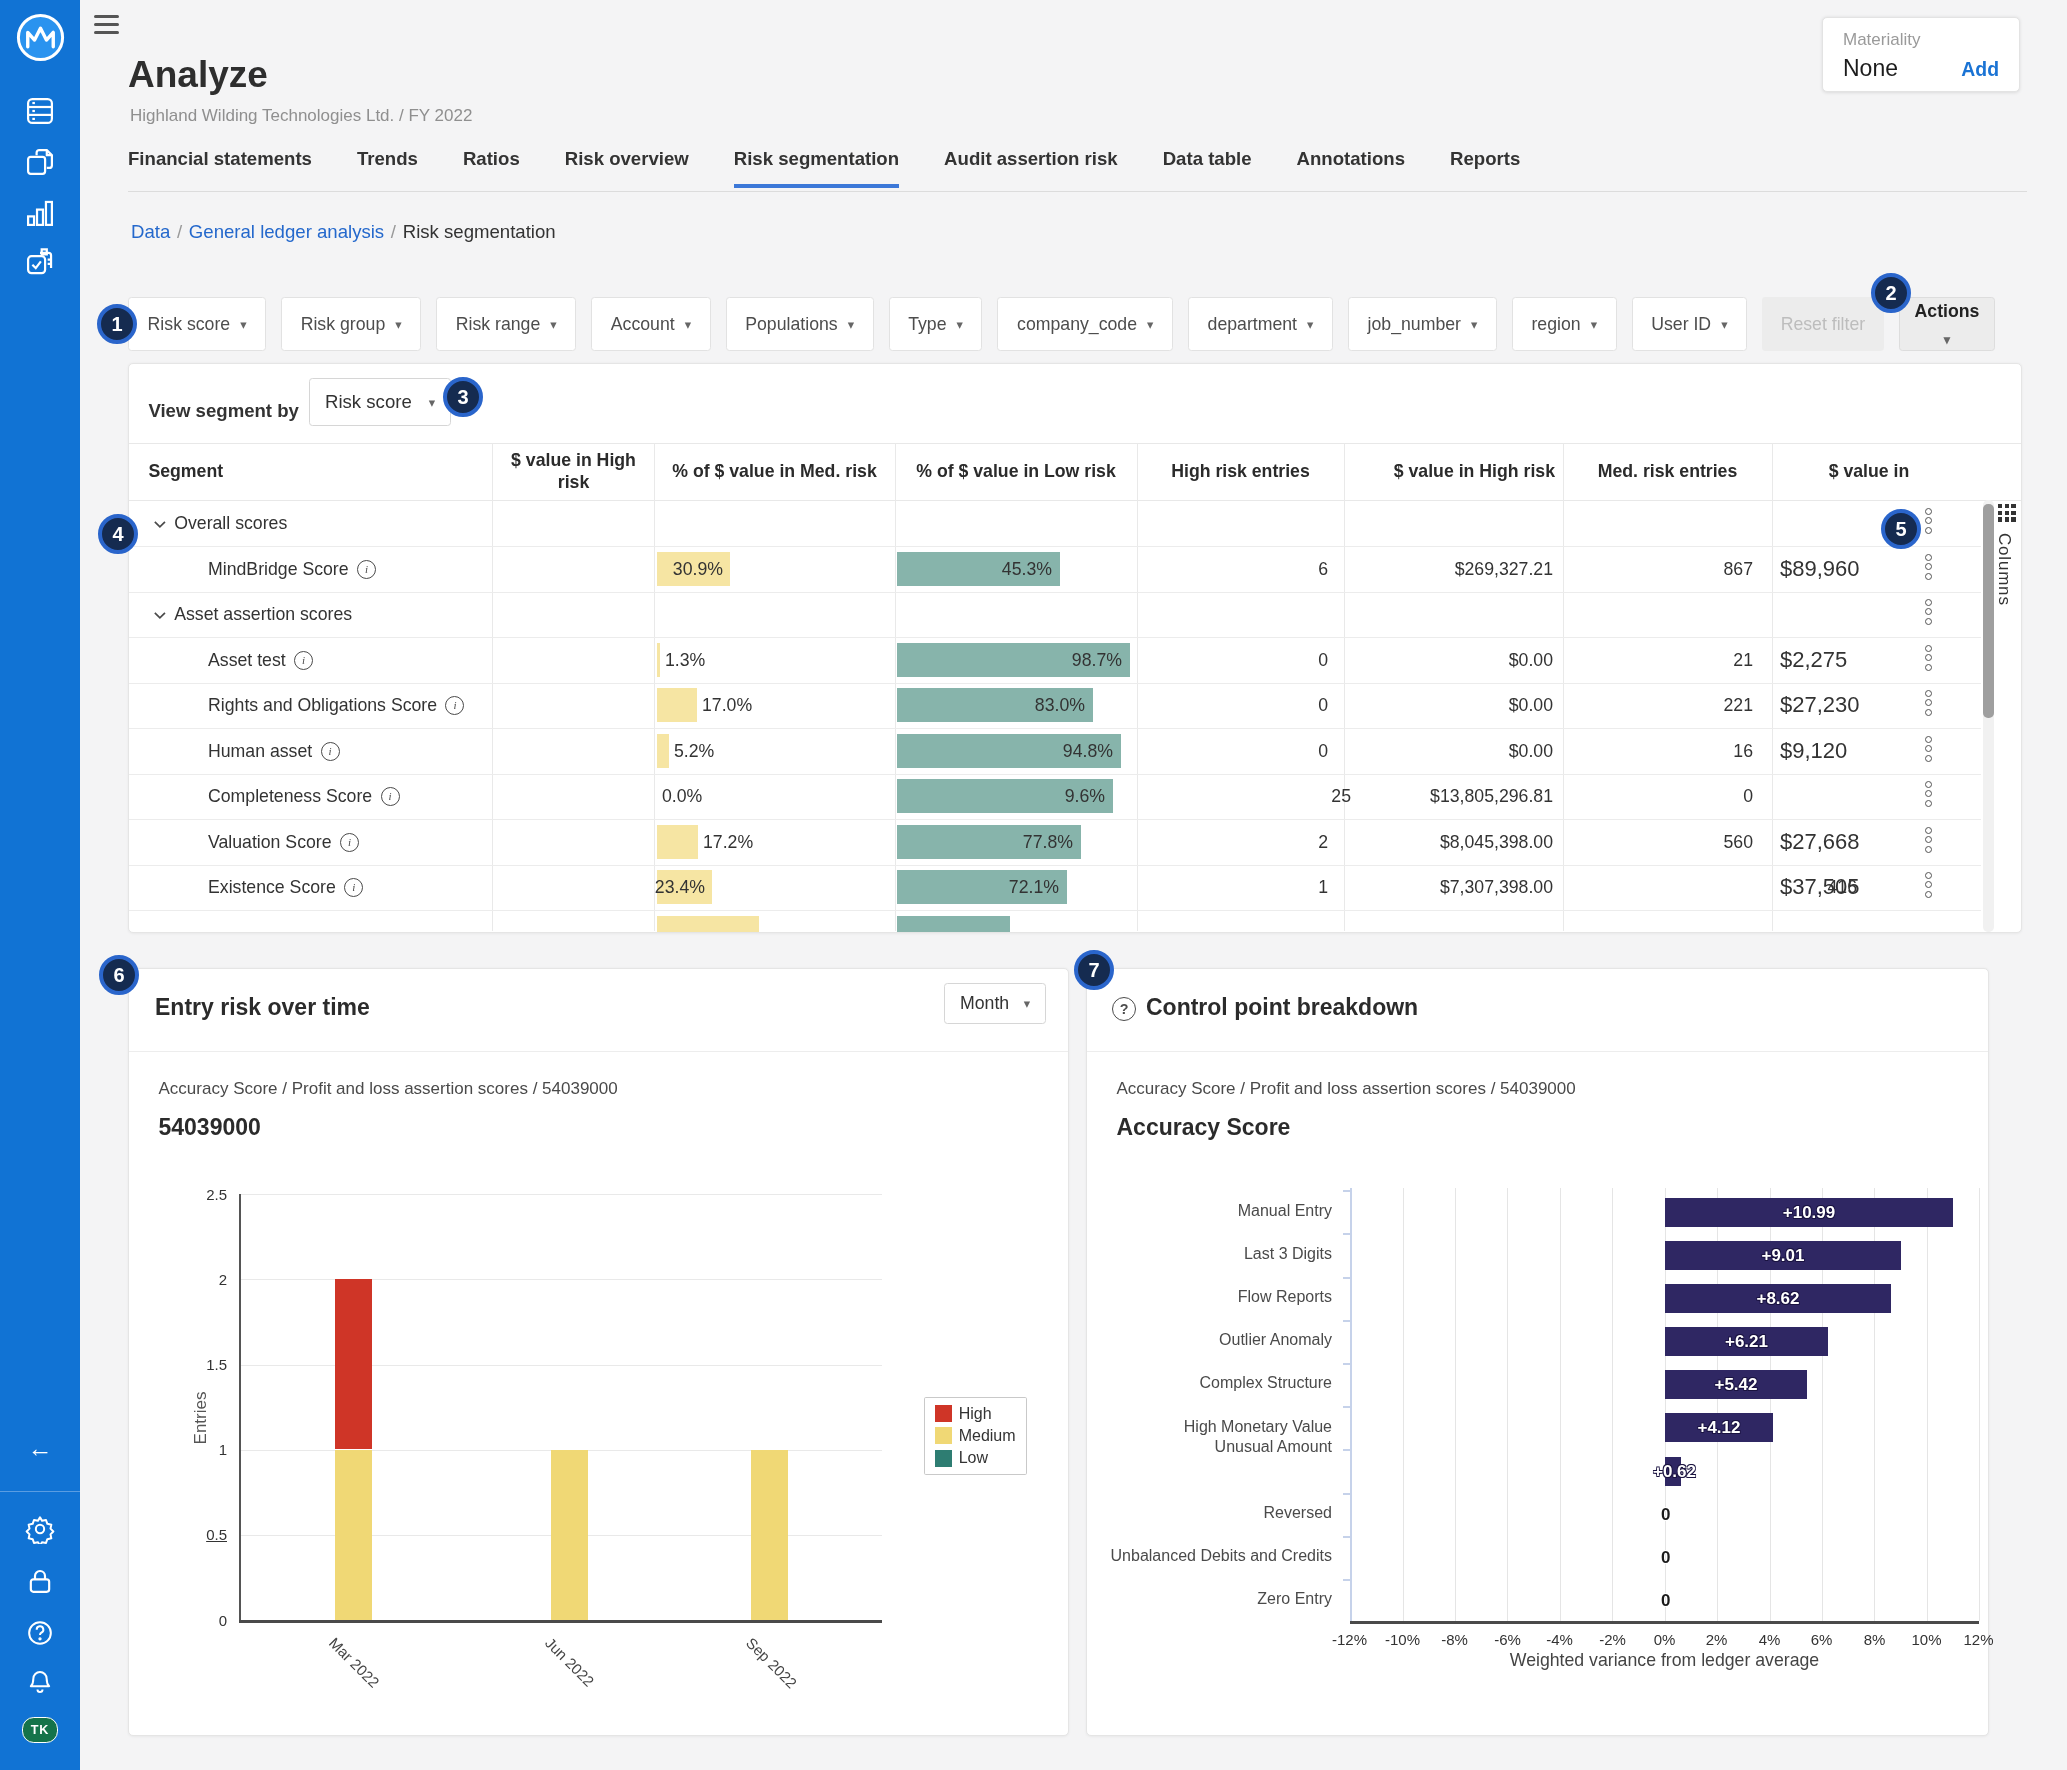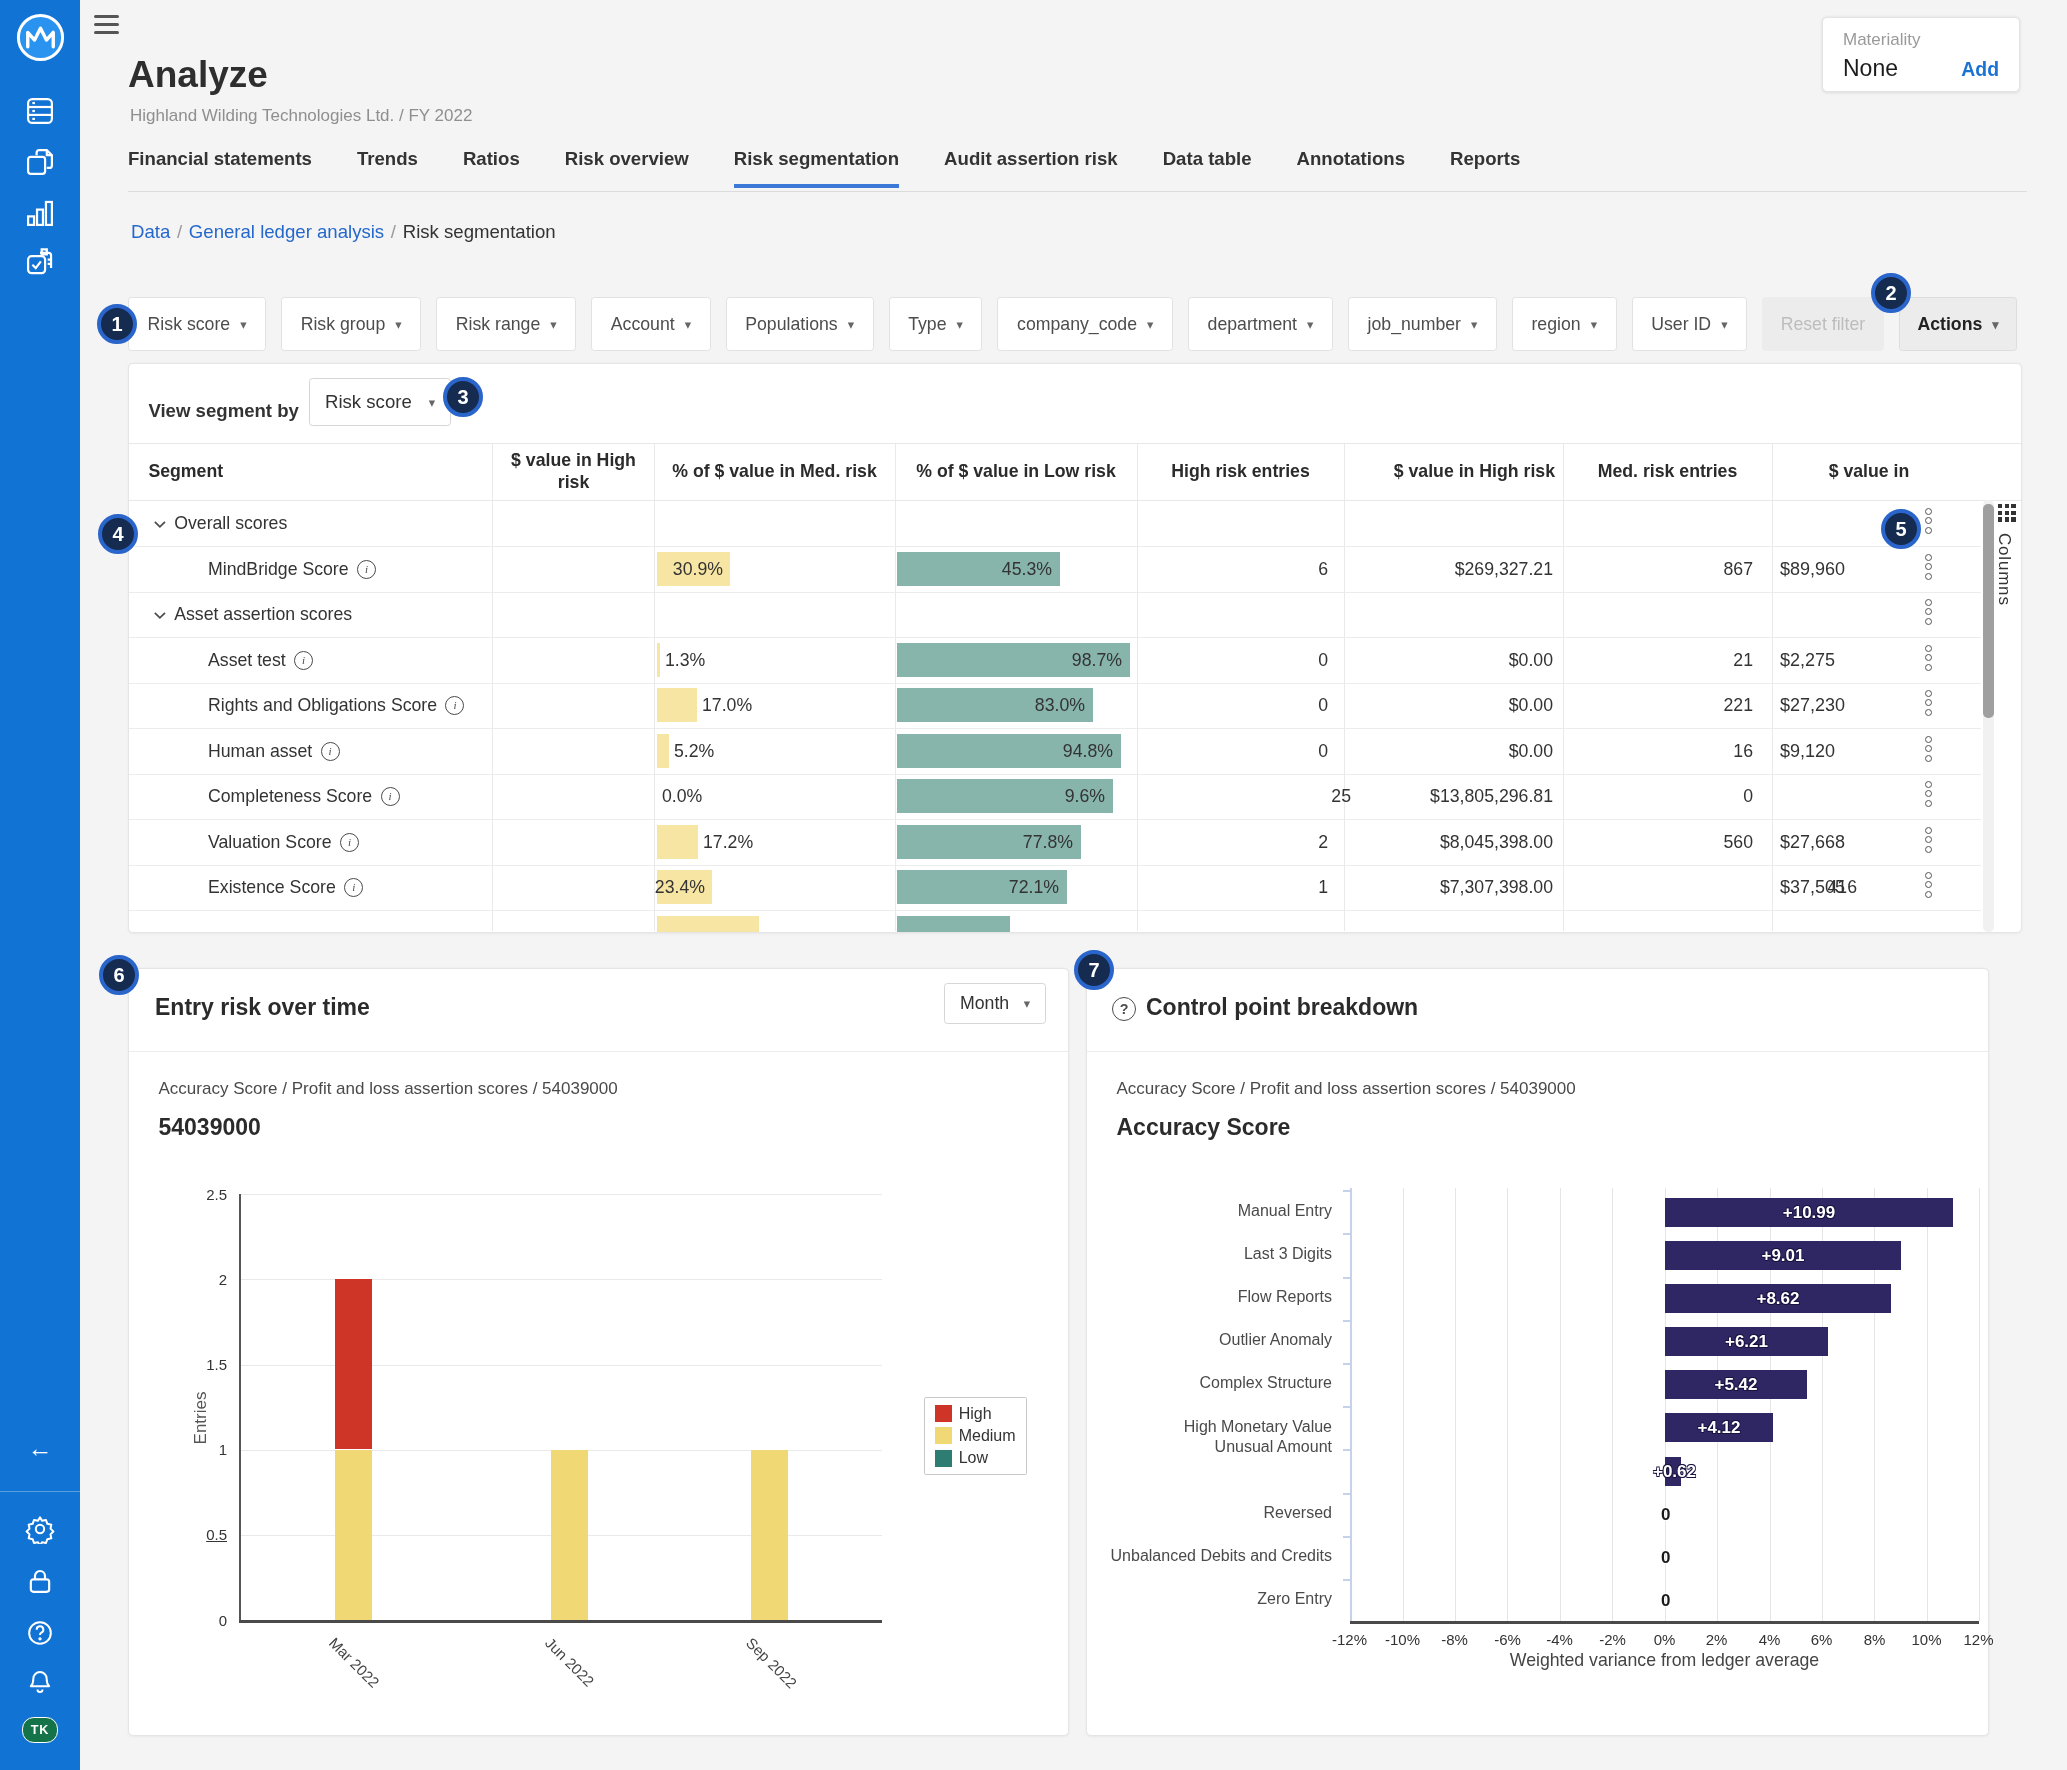--- a/index.html
+++ b/index.html
@@ -43,21 +43,21 @@
   .vline{position:absolute;width:0.8px;background:#e9e9e9;}
   .hline{position:absolute;height:0.8px;background:#e8e8e8;}
   .trow{position:absolute;left:0;width:1852px;height:46px;border-bottom:0.8px solid #ececec;}
   .seg-label{position:absolute;top:0;height:46px;display:flex;align-items:center;font-size:17.7px;color:#333;gap:8.4px;}
   .info{display:inline-flex;width:17px;height:17px;border:1.3px solid #4a4a4a;border-radius:50%;align-items:center;
         justify-content:center;font-size:11px;color:#4a4a4a;flex:none;font-style:italic;font-family:"Liberation Serif",serif;}
   .ybar{position:absolute;top:5.9px;height:34px;background:#f6e5a3;}
   .tbar{position:absolute;top:5.9px;height:34px;background:#87b4ab;}
   .bar-label{position:absolute;top:0;height:46px;display:flex;align-items:center;font-size:17.7px;color:#333;white-space:nowrap;}
   .cell-num{position:absolute;top:0;height:46px;display:flex;align-items:center;justify-content:flex-end;font-size:17.7px;color:#333;}
-  .cell-clip{position:absolute;top:0;height:46px;display:flex;align-items:center;font-size:18px;color:#333;overflow:hidden;white-space:nowrap;}
+  .cell-clip{position:absolute;top:0;height:46px;display:flex;align-items:center;font-size:22px;color:#333;overflow:hidden;white-space:nowrap;}
   .kebab{position:absolute;top:7.6px;display:flex;flex-direction:column;gap:2.5px;cursor:pointer;}
   .kebab i{display:block;width:5px;height:5px;border:1.3px solid #555;border-radius:50%;}
   .vscroll{position:absolute;width:11px;background:#f1f1f1;border-radius:5px;}
   .vthumb{position:absolute;width:11px;background:#9f9f9f;border-radius:5px;cursor:grab;}
   .colgrid{position:absolute;display:grid;grid-template-columns:repeat(3,4.2px);grid-gap:2.5px;cursor:pointer;}
   .colgrid i{width:4.2px;height:4.2px;background:#333;}
   .columns-label{position:absolute;writing-mode:vertical-rl;font-size:17px;color:#333;letter-spacing:0.8px;}
   
   .chart-title{position:absolute;font-size:23px;font-weight:700;color:#2b2b2b;white-space:nowrap;}
   .chart-sub{position:absolute;font-size:17px;color:#4a4a4a;white-space:nowrap;}
@@ -228,21 +228,21 @@
       <button class="filter-btn">
         <span>region</span>
         <span class="caret">▾</span>
       </button>
       <button class="filter-btn">
         <span>User ID</span>
         <span class="caret">▾</span>
       </button>
       <button class="filter-btn btn-reset">Reset filter</button>
     </div>
-  <button class="filter-btn btn-actions" style="left:1899px;top:297px;width:118px;justify-content:center;">
+  <button class="filter-btn btn-actions" style="left:1899px;top:297px;width:96px;justify-content:center;flex-direction:column;">
     <span>Actions</span>
       <span class="caret">▾</span>
   </button>
 
   <div class="card" style="left:128px;top:363px;width:1892px;height:568px;overflow:hidden;" id="table-card">
     <div class="viewby-label" style="left:19.4px;top:47px;transform:translateY(-50%);">View segment by</div>
     <div class="dropdown" style="left:180px;top:14.3px;width:110px;height:46px;">
       <span>Risk score</span>
         <span class="caret">▾</span>
     </div>

